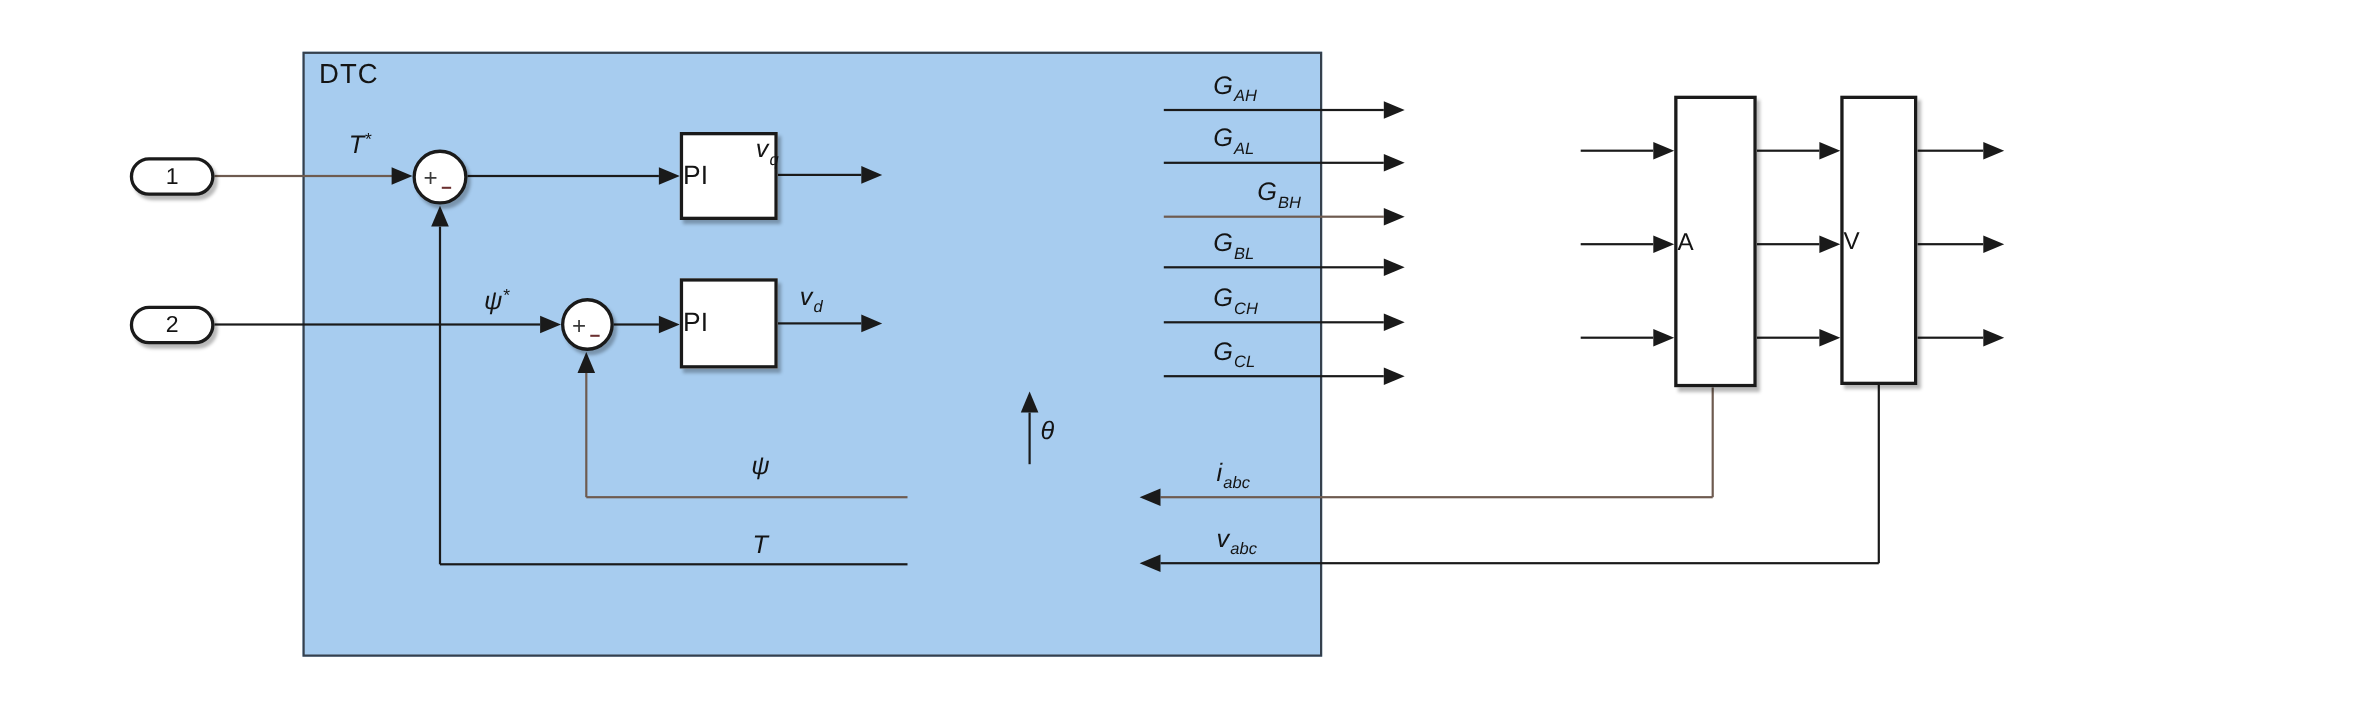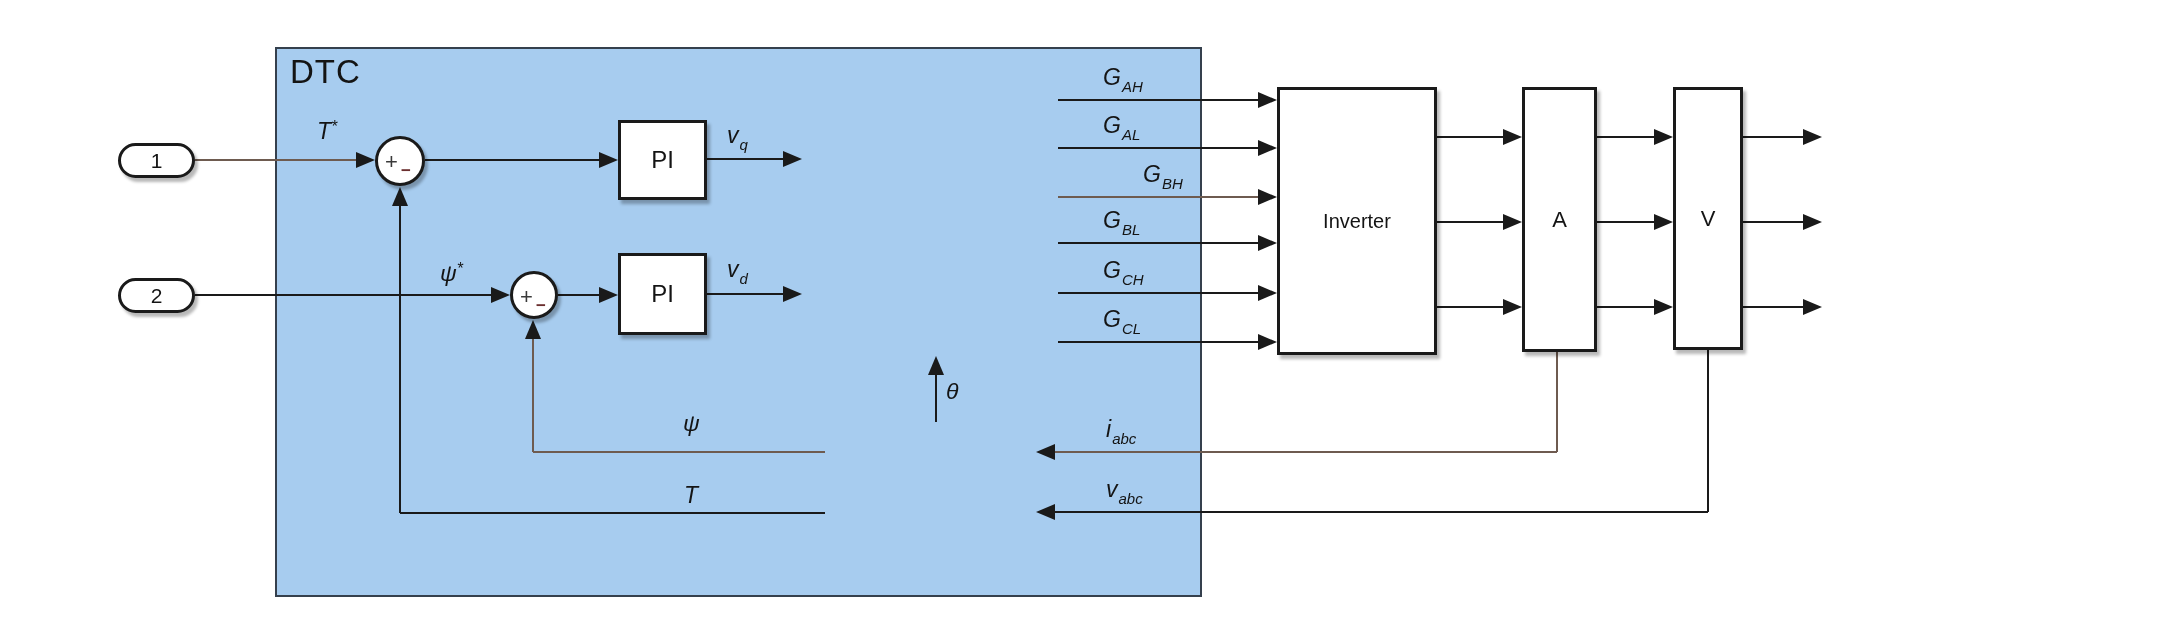--- a/index.html
+++ b/index.html
@@ -3,23 +3,23 @@
 <meta charset="utf-8">
 <style>
   :root{
     --region-fill:#A7CCEF; --region-border:#35404D; --line:#1A1A1A;
     --thin-line:#6E5B50; --text:#141414; --block-fill:#FFFFFF; --minus:#6B2F2F;
   }
   html,body{margin:0;padding:0;background:#fff;}
   #canvas{position:relative;width:2160px;height:638px;background:#fff;overflow:hidden;
           font-family:"Liberation Sans", sans-serif;color:var(--text);}
   .region{position:absolute;background:var(--region-fill);border:2px solid var(--region-border);box-sizing:border-box;}
-  .region-label{position:absolute;font-size:33px;color:var(--text);letter-spacing:1px;}
+  .region-label{position:absolute;font-size:25px;color:var(--text);letter-spacing:1px;}
   .block{position:absolute;background:var(--block-fill);border:3px solid var(--line);box-sizing:border-box;
-         display:flex;align-items:center;justify-content:center;text-align:center;
+         display:flex;align-items:center;justify-content:flex-start;text-align:center;
          box-shadow:3px 4px 3px rgba(0,0,0,0.28);font-size:21px;}
   .port{position:absolute;background:var(--block-fill);border:3px solid var(--line);box-sizing:border-box;
         border-radius:18px;display:flex;align-items:center;justify-content:center;font-size:21px;
         box-shadow:3px 4px 3px rgba(0,0,0,0.28);}
   .sum{position:absolute;background:var(--block-fill);border:3px solid var(--line);box-sizing:border-box;
        border-radius:50%;box-shadow:3px 4px 3px rgba(0,0,0,0.28);}
   .sum .plus{position:absolute;left:7px;top:10px;font-size:22px;color:#3A3A3A;}
   .sum .minus{position:absolute;left:23px;top:22px;font-size:17px;color:var(--minus);font-weight:bold;}
   .wire{position:absolute;background:var(--line);}
   .wire.h{height:2px;} .wire.v{width:2px;}
@@ -124,37 +124,34 @@
     <span class="plus">+</span>
     <span class="minus">−</span>
   </div>
 
   <div class="block" style="left:618px;top:120px;width:89px;height:80px;font-size:24px;">
     <span>PI</span>
   </div>
   <div class="block" style="left:618px;top:253px;width:89px;height:82px;font-size:24px;">
     <span>PI</span>
   </div>
-  <div class="block" style="left:1277px;top:87px;width:160px;height:268px;font-size:20px;">
-    <span>Inverter</span>
-  </div>
   <div class="block" style="left:1522px;top:87px;width:75px;height:265px;font-size:22px;">
     <span>A</span>
   </div>
   <div class="block" style="left:1673px;top:87px;width:70px;height:263px;font-size:22px;">
     <span>V</span>
   </div>
 
   <div class="sig" style="left:317px;top:118px;">
     <span>T</span><span class="sup">*</span>
   </div>
   <div class="sig" style="left:440px;top:260px;">
     <span>ψ</span><span class="sup">*</span>
   </div>
-  <div class="sig" style="left:727px;top:122px;">
+  <div class="sig" style="left:687px;top:122px;">
     <span>v</span><span class="sub">q</span>
   </div>
   <div class="sig" style="left:727px;top:256px;">
     <span>v</span><span class="sub">d</span>
   </div>
   <div class="sig" style="left:946px;top:378px;">
     <span>θ</span>
   </div>
   <div class="sig" style="left:683px;top:410px;">
     <span>ψ</span>

